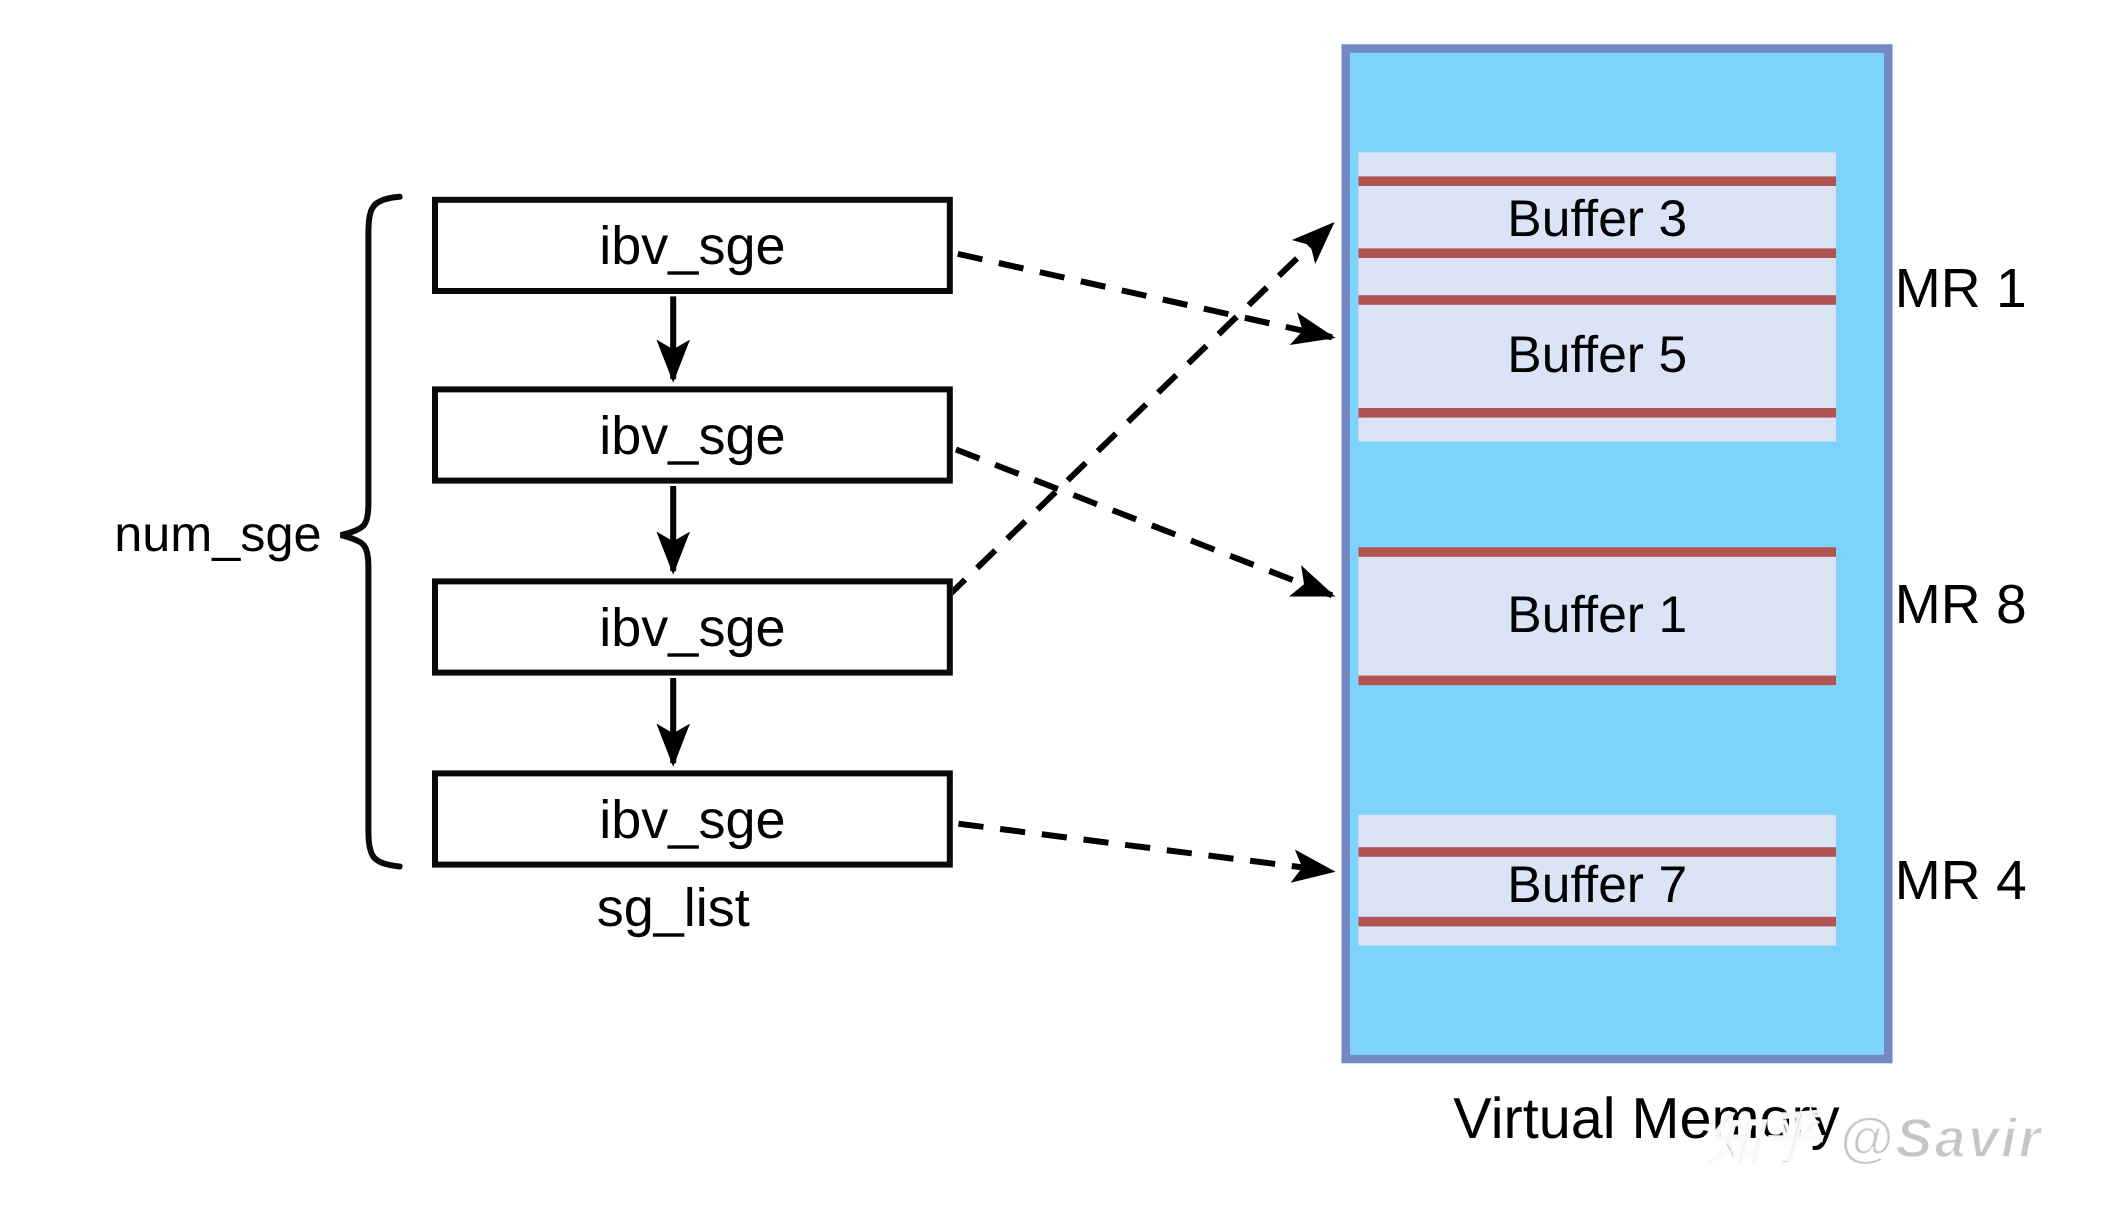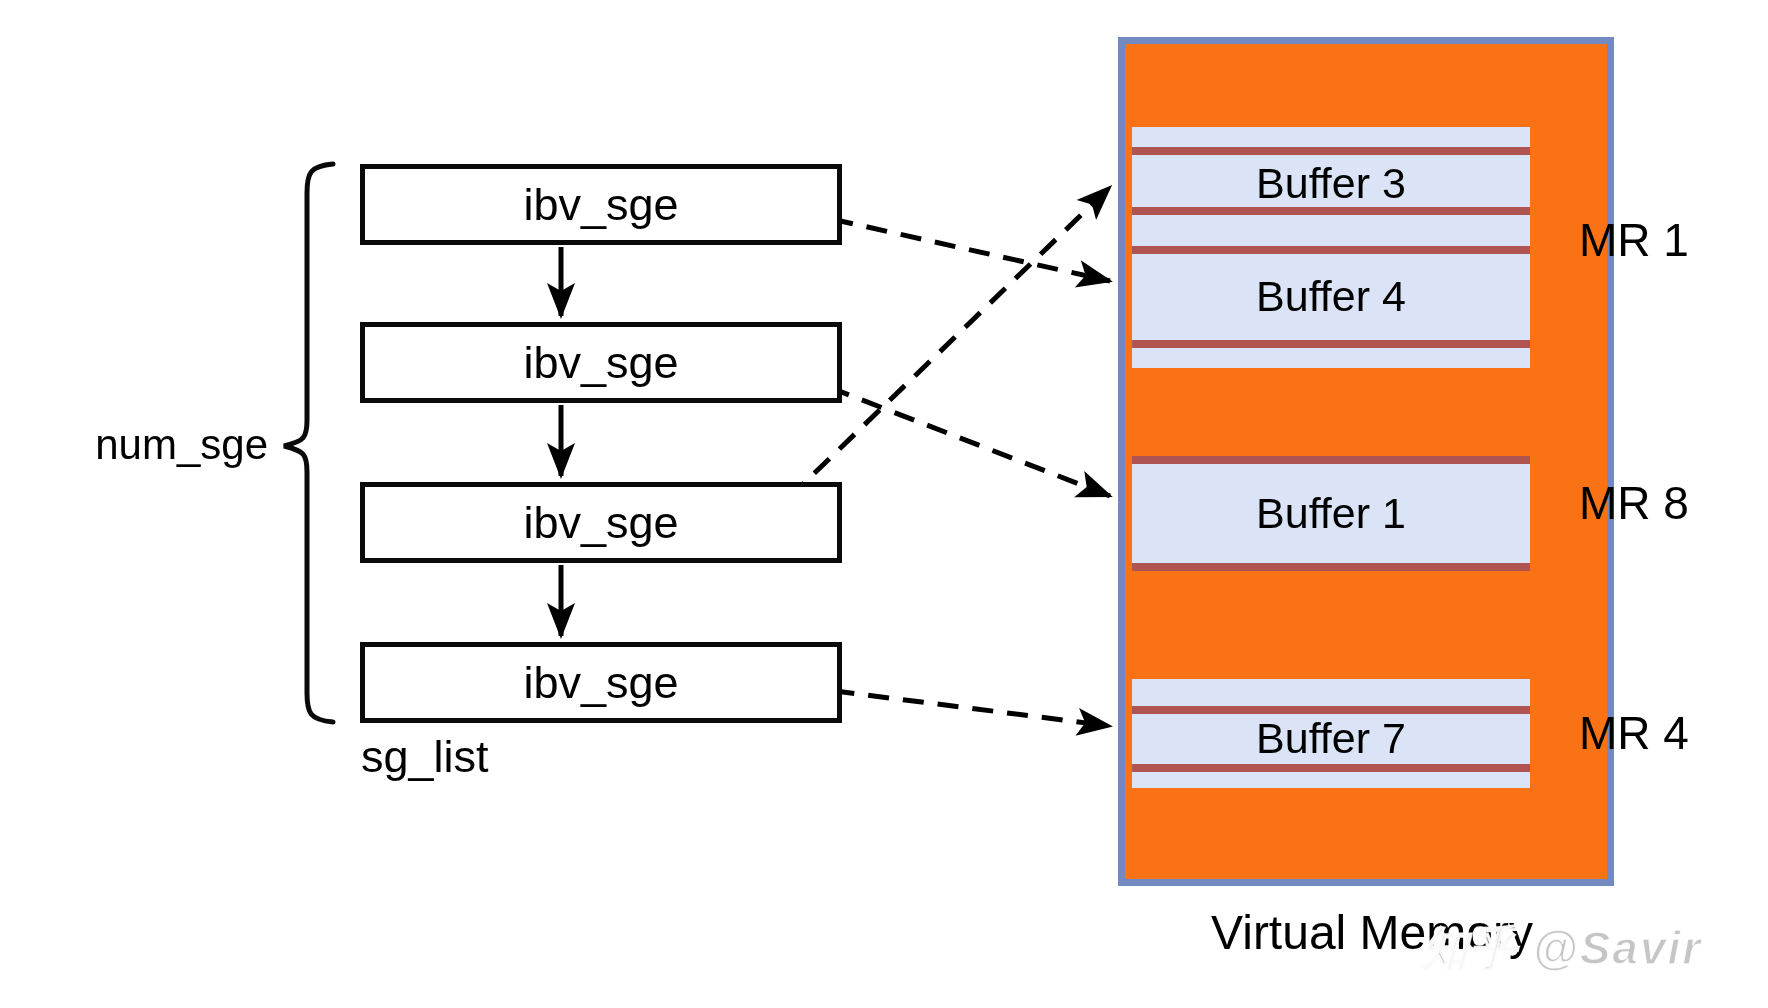--- a/index.html
+++ b/index.html
@@ -5,31 +5,31 @@
   html,body{margin:0;padding:0;background:#ffffff;}
   #canvas{
     position:relative;width:1768px;height:1008px;background:#ffffff;overflow:hidden;
     font-family:"Liberation Sans","DejaVu Sans",sans-serif;color:#000;
   }
   .abs{position:absolute;}
   .label{white-space:nowrap;}
 
   
   .sge-box{
-    left:360px;width:482px;height:81px;background:#ffffff;border:5px solid #0a0a0a;
+    left:360px;width:434px;height:81px;background:#ffffff;border:5px solid #0a0a0a;
     box-sizing:border-box;display:flex;align-items:center;justify-content:center;
     font-size:45px;z-index:3;
   }
   #num-sge{left:40px;top:417px;width:228px;text-align:right;font-size:42px;line-height:56px;z-index:3;}
-  #sg-list{left:361px;top:729px;width:400px;text-align:left;font-size:45px;line-height:56px;z-index:3;}
+  #sg-list{left:361px;top:729px;width:400px;text-align:center;font-size:45px;line-height:56px;z-index:3;}
 
   
   #vm-rect{
-    left:1118px;top:37px;width:496px;height:849px;box-sizing:border-box;
-    border:7px solid #7289c2;background:#f97316;z-index:1;
+    left:1118px;top:37px;width:459px;height:849px;box-sizing:border-box;
+    border:7px solid #7289c2;background:#7dd3fc;z-index:1;
   }
   .mr-band{position:absolute;left:7px;width:398px;background:#dae4f6;}
   .red-line{position:absolute;left:7px;width:398px;height:8px;background:#b05451;}
   .buffer-label{
     position:absolute;left:7px;width:398px;height:52px;line-height:52px;
     text-align:center;font-size:43px;color:#000;
   }
   .mr-label{left:1567px;width:190px;height:56px;line-height:56px;font-size:46px;z-index:3;margin-left:12px;}
 
   #vm-caption{left:1172px;top:903px;width:400px;text-align:center;font-size:48px;line-height:60px;z-index:3;}
@@ -75,21 +75,21 @@
     <div class="red-line" style="top:103px"></div>
     <div class="red-line" style="top:163px"></div>
     <div class="red-line" style="top:202px"></div>
     <div class="red-line" style="top:296px"></div>
     <div class="red-line" style="top:412px"></div>
     <div class="red-line" style="top:519px"></div>
     <div class="red-line" style="top:662px"></div>
     <div class="red-line" style="top:720px"></div>
 
     <div class="buffer-label" style="top:113px">Buffer 3</div>
-    <div class="buffer-label" style="top:226px">Buffer 4</div>
+    <div class="buffer-label" style="top:226px">Buffer 5</div>
     <div class="buffer-label" style="top:443px">Buffer 1</div>
     <div class="buffer-label" style="top:668px">Buffer 7</div>
   </div>
 
   <div class="abs label mr-label" style="top:212px">MR 1</div>
   <div class="abs label mr-label" style="top:475px">MR 8</div>
   <div class="abs label mr-label" style="top:705px">MR 4</div>
 
   <div class="abs label" id="vm-caption">Virtual Memory</div>
 

